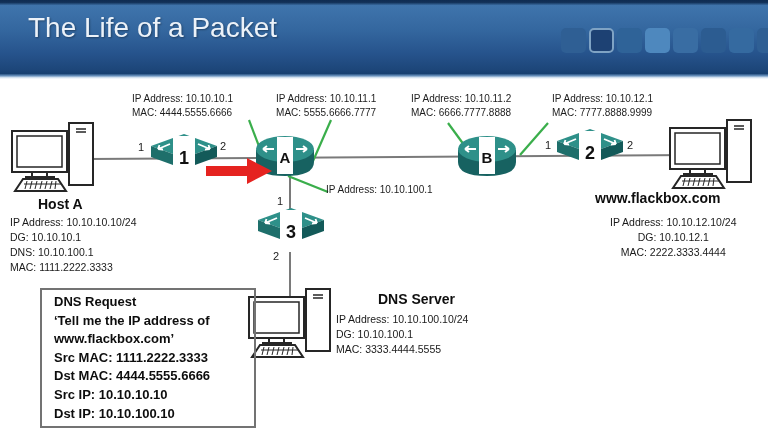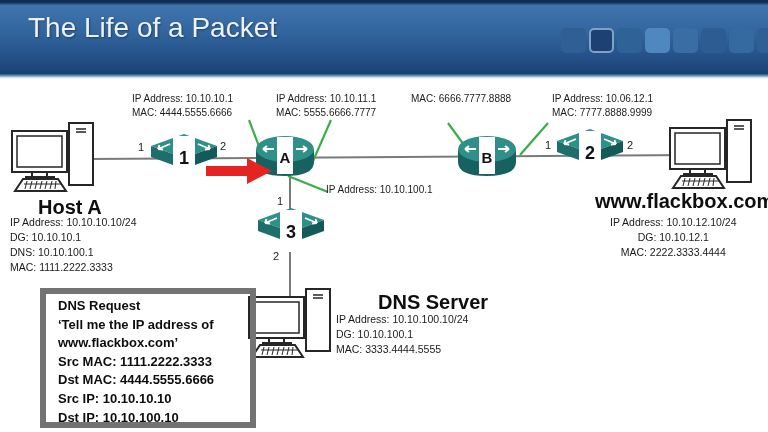--- a/index.html
+++ b/index.html
@@ -11,26 +11,26 @@
     background:linear-gradient(180deg,
       #0f2c52 0%, #123158 3%, #3f74ac 7%, #34679f 38%, #26538c 68%,
       #1d4679 88%, #174070 93%, #6b94bf 96%, #cfdeed 98%, #ffffff 100%); }
   .title { position:absolute; left:28px; top:12px; font-size:28px; color:#ecf2f9;
            text-shadow:1px 1px 2px rgba(0,0,0,.35); }
   .squares { position:absolute; left:561px; top:28px; display:flex; gap:3px; }
   .squares span { width:25px; height:25px; border-radius:5px; box-sizing:border-box; flex:0 0 auto; }
 
   
   .iface { position:absolute; font-size:10px; line-height:14px; color:#1c1c1c; z-index:3; white-space:nowrap; }
-  .host-name { position:absolute; font-weight:bold; font-size:20px; color:#0e0e0e; z-index:3; white-space:nowrap; }
+  .host-name { position:absolute; font-weight:bold; font-size:14px; color:#0e0e0e; z-index:3; white-space:nowrap; }
   .host-details { position:absolute; font-size:10.5px; line-height:15px; color:#1a1a1a; z-index:3; white-space:nowrap; }
   .port { position:absolute; font-size:11px; color:#222; z-index:3; }
 
   .packet-box { position:absolute; left:40px; top:288px; width:216px; height:140px;
-      border:6px solid #737373; box-sizing:border-box; padding:3px 0 0 12px;
+      border:2px solid #737373; box-sizing:border-box; padding:3px 0 0 12px;
       font-weight:bold; font-size:13px; line-height:18.6px; color:#0d0d0d; z-index:3; white-space:nowrap; }
 
   .dev { position:absolute; z-index:2; }
   .overlay { position:absolute; left:0; top:0; z-index:1; pointer-events:none; }
   .overlay-top { position:absolute; left:0; top:0; z-index:4; pointer-events:none; }
   svg text { font-family:"Liberation Sans", sans-serif; }
 </style>
 </head>
 <body>
 
@@ -158,24 +158,25 @@
 
   <div class="iface" style="left:132px; top:92px;">
     <div>IP Address: 10.10.10.1</div>
     <div>MAC: 4444.5555.6666</div>
   </div>
   <div class="iface" style="left:276px; top:92px;text-align:center;">
     <div>IP Address: 10.10.11.1</div>
     <div>MAC: 5555.6666.7777</div>
   </div>
   <div class="iface" style="left:411px; top:92px;">
+    <div>IP Address: 10.10.11.2</div>
     <div>MAC: 6666.7777.8888</div>
   </div>
   <div class="iface" style="left:552px; top:92px;">
-    <div>IP Address: 10.06.12.1</div>
+    <div>IP Address: 10.10.12.1</div>
     <div>MAC: 7777.8888.9999</div>
   </div>
   <div class="iface" style="left:326px; top:183px;">
     <div>IP Address: 10.10.100.1</div>
   </div>
 
   <div class="host-name" style="left:38px; top:196px;">Host A</div>
   <div class="host-details" style="left:10px; top:215px;">
     <div>IP Address: 10.10.10.10/24</div>
     <div>DG: 10.10.10.1</div>

